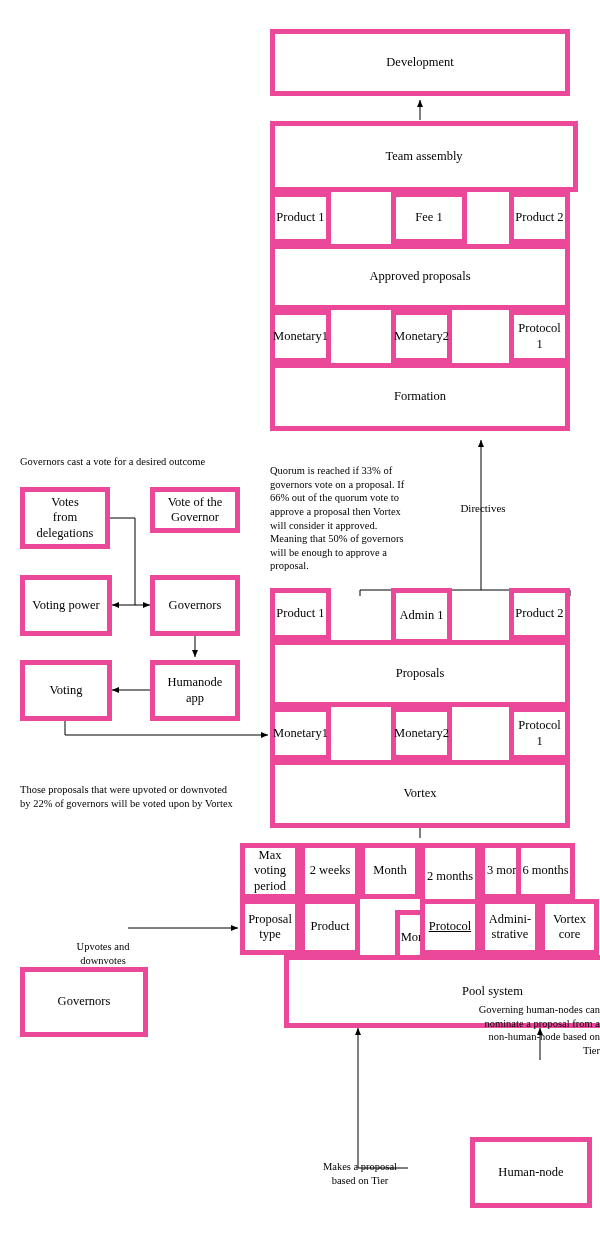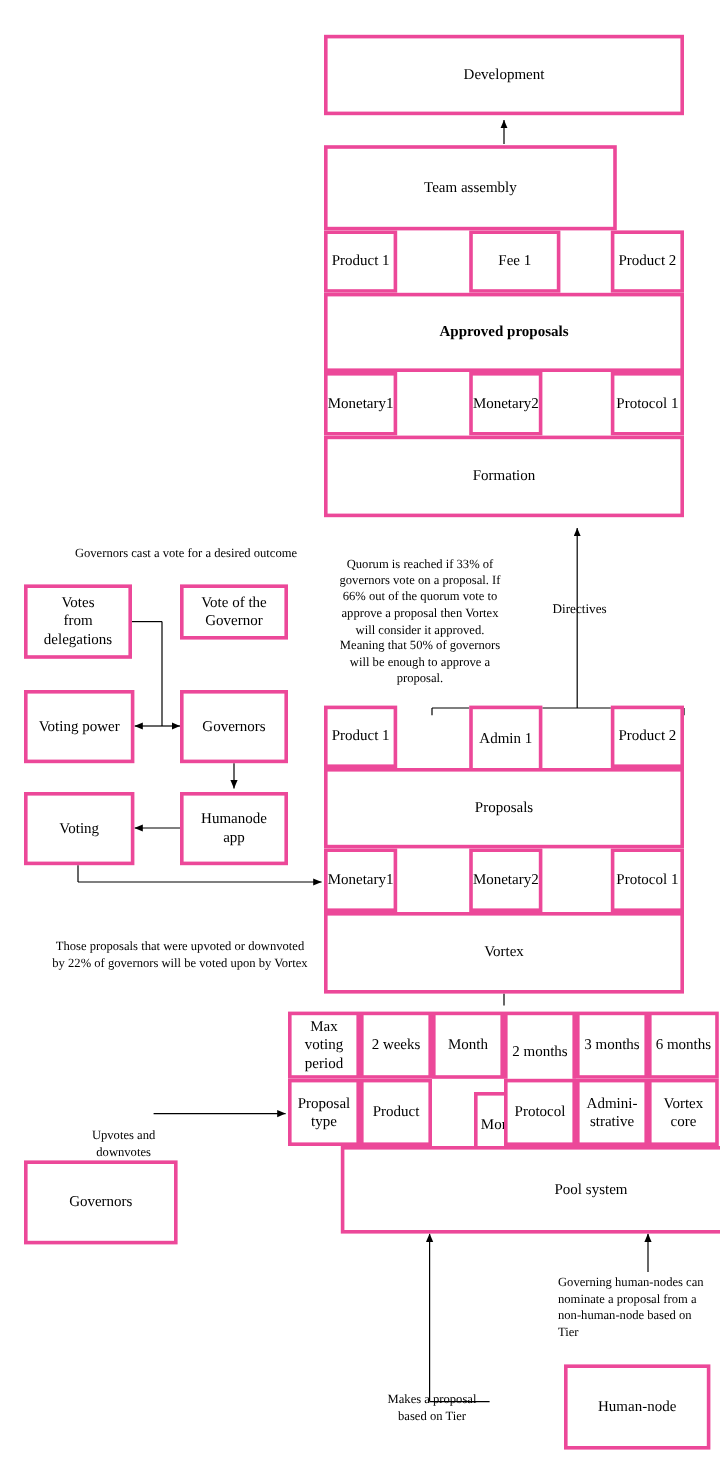--- a/index.html
+++ b/index.html
@@ -10,35 +10,35 @@
   body {
     width: 600px;
     height: 1236px;
     position: relative;
     font-family: "Liberation Serif", serif;
     color: #000000;
     overflow: hidden;
   }
   .box {
     position: absolute;
-    border: 3px solid #ec4899;
+    border: 5px solid #ec4899;
     box-sizing: border-box;
     display: flex;
     align-items: center;
     justify-content: center;
     text-align: center;
     font-size: 12.5px;
     line-height: 1.22;
     background: #ffffff;
   }
   .note {
     position: absolute;
     font-size: 10.5px;
     line-height: 1.3;
-    text-align: center;
+    text-align: left;
     white-space: pre-line;
     color: #000000;
   }
   .label {
     position: absolute;
     font-size: 11px;
     line-height: 1.3;
     text-align: center;
     white-space: pre-line;
   }
@@ -83,27 +83,27 @@
 
   <line x1="358" y1="1060" x2="358" y2="1028" stroke="#000" stroke-width="1" marker-end="url(#arrow)"></line>
   <line x1="358" y1="1168" x2="358" y2="1060" stroke="#000" stroke-width="1"></line>
   <line x1="358" y1="1168" x2="408" y2="1168" stroke="#000" stroke-width="1"></line>
   <line x1="470" y1="1173" x2="540" y2="1173" stroke="#000" stroke-width="1"></line>
   <line x1="540" y1="1060" x2="540" y2="1028" stroke="#000" stroke-width="1" marker-end="url(#arrow)"></line>
 </svg>
 
 <div class="box" style="left:270px; top:29px; width:300px; height:67px;">Development</div>
 
-<div class="box" style="left:270px; top:121px; width:244px; height:71px;">Team assembly</div>
+<div class="box" style="left:270px; top:121px; width:308px; height:71px;">Team assembly</div>
 
 <div class="box" style="left:270px; top:192px; width:61px; height:52px;">Product 1</div>
 <div class="box" style="left:391px; top:192px; width:76px; height:52px;">Fee 1</div>
 <div class="box" style="left:509px; top:192px; width:61px; height:52px;">Product 2</div>
 
-<div class="box" style="left:270px; top:244px; width:300px; height:66px;font-weight:bold;">Approved proposals</div>
+<div class="box" style="left:270px; top:244px; width:300px; height:66px;">Approved proposals</div>
 
 <div class="box" style="left:270px; top:310px; width:61px; height:53px;">Monetary1</div>
 <div class="box" style="left:391px; top:310px; width:61px; height:53px;">Monetary2</div>
 <div class="box" style="left:509px; top:310px; width:61px; height:53px;">Protocol 1</div>
 
 <div class="box" style="left:270px; top:363px; width:300px; height:68px;">Formation</div>
 
 <div class="note" style="left:270px; top:464px; width:160px;">Quorum is reached if 33% of
 governors vote on a proposal. If
 66% out of the quorum vote to
@@ -148,40 +148,40 @@
 <div class="note" style="left:20px; top:783px; width:260px;">Those proposals that were upvoted or downvoted
 by 22% of governors will be voted upon by Vortex</div>
 
 <div class="box" style="left:240px; top:843px; width:60px; height:56px; white-space:pre-line;">Max
 voting
 period</div>
 <div class="box" style="left:300px; top:843px; width:60px; height:56px;">2 weeks</div>
 <div class="box" style="left:360px; top:843px; width:60px; height:56px;">Month</div>
 <div class="box" style="left:420px; top:843px; width:60px; height:68px;">2 months</div>
 <div class="box" style="left:480px; top:843px; width:60px; height:56px;">3 months</div>
-<div class="box" style="left:540px; top:843px; width:59px; height:56px;">6 months</div>
+<div class="box" style="left:516px; top:843px; width:59px; height:56px;">6 months</div>
 
 <div class="box" style="left:240px; top:899px; width:60px; height:56px; white-space:pre-line;">Proposal
 type</div>
 <div class="box" style="left:300px; top:899px; width:60px; height:56px;">Product</div>
 <div class="box" style="left:360px; top:910px; width:60px; height:56px;margin-left:35px;">Monetary</div>
-<div class="box" style="left:420px; top:899px; width:60px; height:56px;">Protocol</div>
+<div class="box" style="left:420px; top:899px; width:60px; height:56px;text-decoration:underline;">Protocol</div>
 <div class="box" style="left:480px; top:899px; width:60px; height:56px; white-space:pre-line;">Admini-
 strative</div>
 <div class="box" style="left:540px; top:899px; width:59px; height:56px; white-space:pre-line;">Vortex
 core</div>
 
 <div class="box" style="left:240px; top:955px; width:417px; height:73px;margin-left:44px;">Pool system</div>
 
 <div class="note" style="left:48px; top:913px; width:110px; text-align:center;margin-top:27px;">Upvotes and
 downvotes</div>
 
 <div class="box" style="left:20px; top:967px; width:128px; height:70px;">Governors</div>
 
 <div class="box" style="left:470px; top:1137px; width:122px; height:71px;">Human-node</div>
 
 <div class="note" style="left:310px; top:1160px; width:100px; text-align:center;">Makes a proposal
 based on Tier</div>
 
-<div class="note" style="left:465px; top:1063px; width:135px; text-align:left;">Governing human-nodes can
+<div class="note" style="left:465px; top:1003px; width:135px; text-align:right;">Governing human-nodes can
 nominate a proposal from a
 non-human-node based on
 Tier</div>
 
 </body></html>

